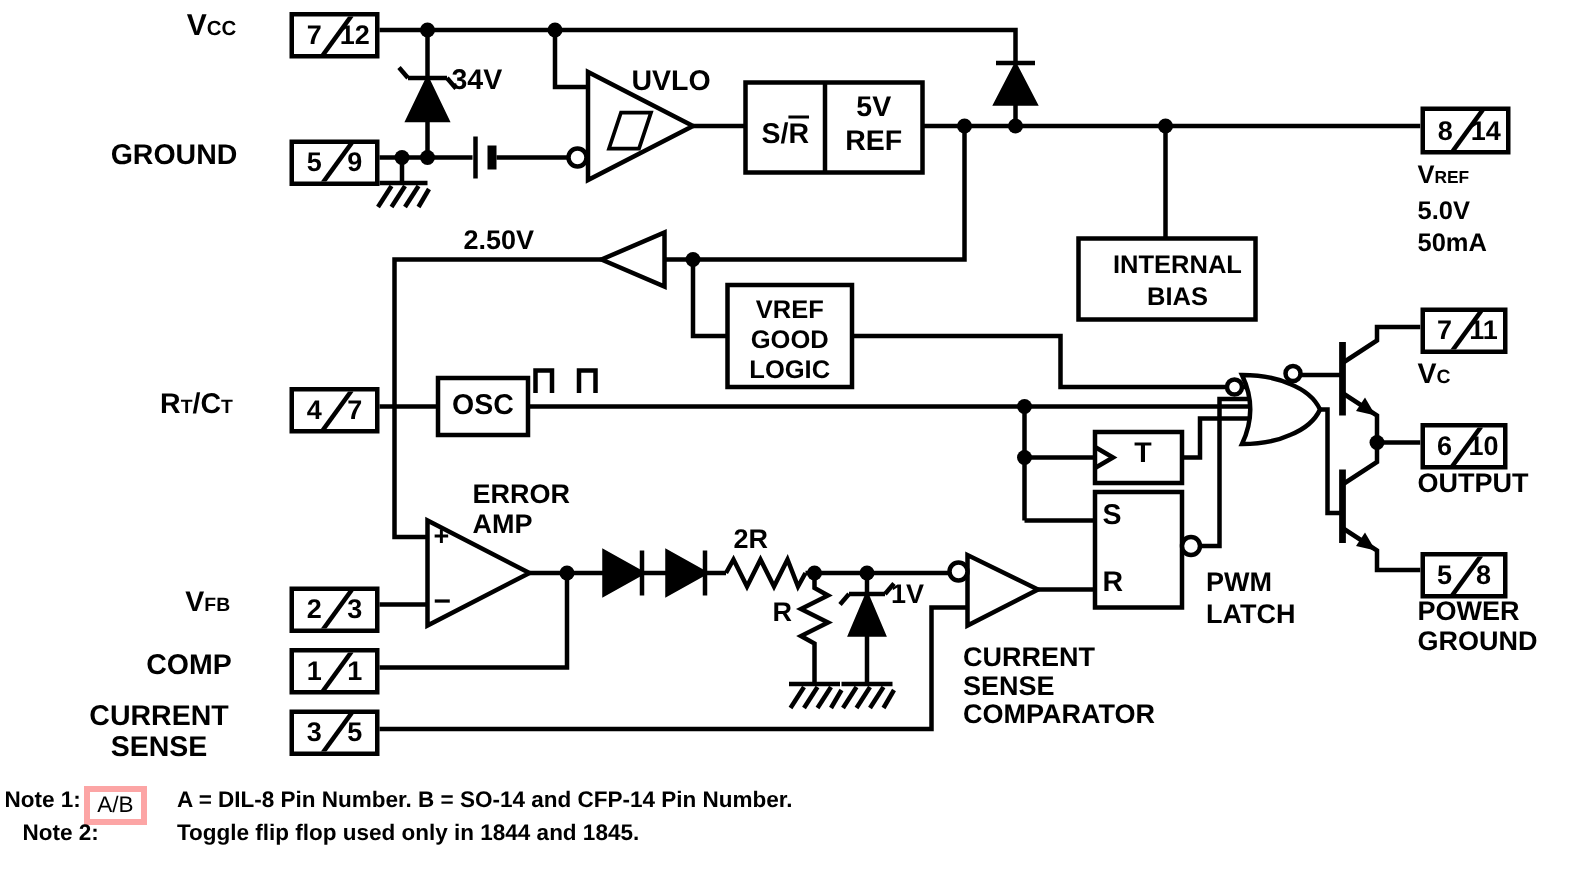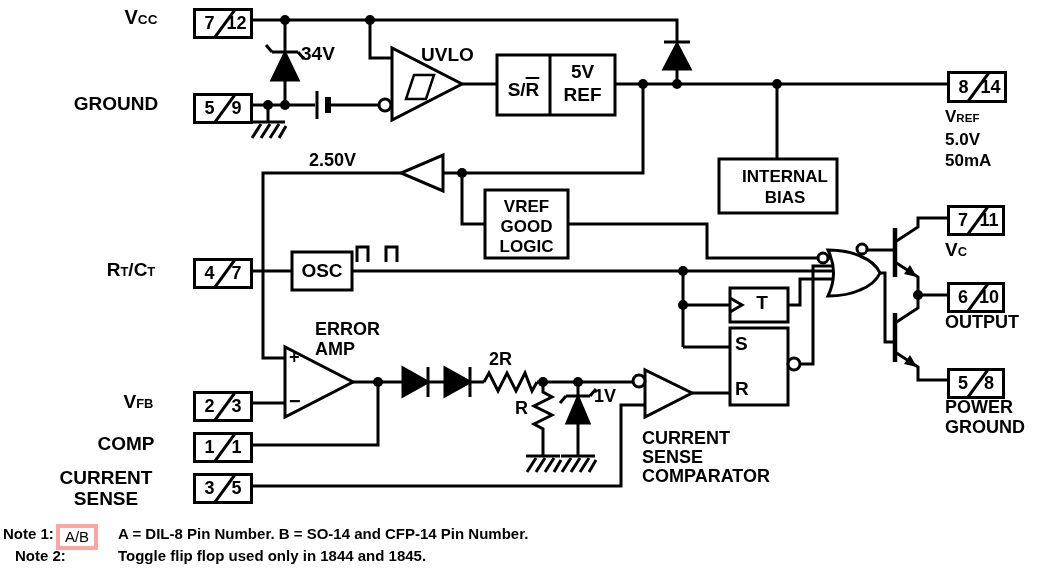--- a/index.html
+++ b/index.html
@@ -320,20 +320,24 @@
 
   <div class="lbl" style="left:642px;top:429px;font-size:18px;line-height:19px">
     <div>CURRENT</div>
     <div>SENSE</div>
     <div>COMPARATOR</div>
   </div>
 
   <div class="lbl ct" style="left:744px;top:293px;width:36px;font-size:19px">T</div>
   <div class="lbl" style="left:735px;top:334px;font-size:19px">S</div>
   <div class="lbl" style="left:735px;top:379px;font-size:19px">R</div>
+  <div class="lbl" style="left:804px;top:378px;font-size:18px;line-height:21px">
+    <div>PWM</div>
+    <div>LATCH</div>
+  </div>
 
   <div class="lbl" style="left:945px;top:106px;font-size:17px;line-height:21px">
     <div><span>V</span><span class="sub">REF</span></div>
     <div>5.0V</div>
     <div>50mA</div>
   </div>
   <div class="lbl" style="left:945px;top:240px;font-size:19px"><span>V</span><span class="sub">C</span></div>
   <div class="lbl" style="left:945px;top:312px;font-size:18px">OUTPUT</div>
   <div class="lbl" style="left:945px;top:397px;font-size:18px;line-height:20px">
     <div>POWER</div>

